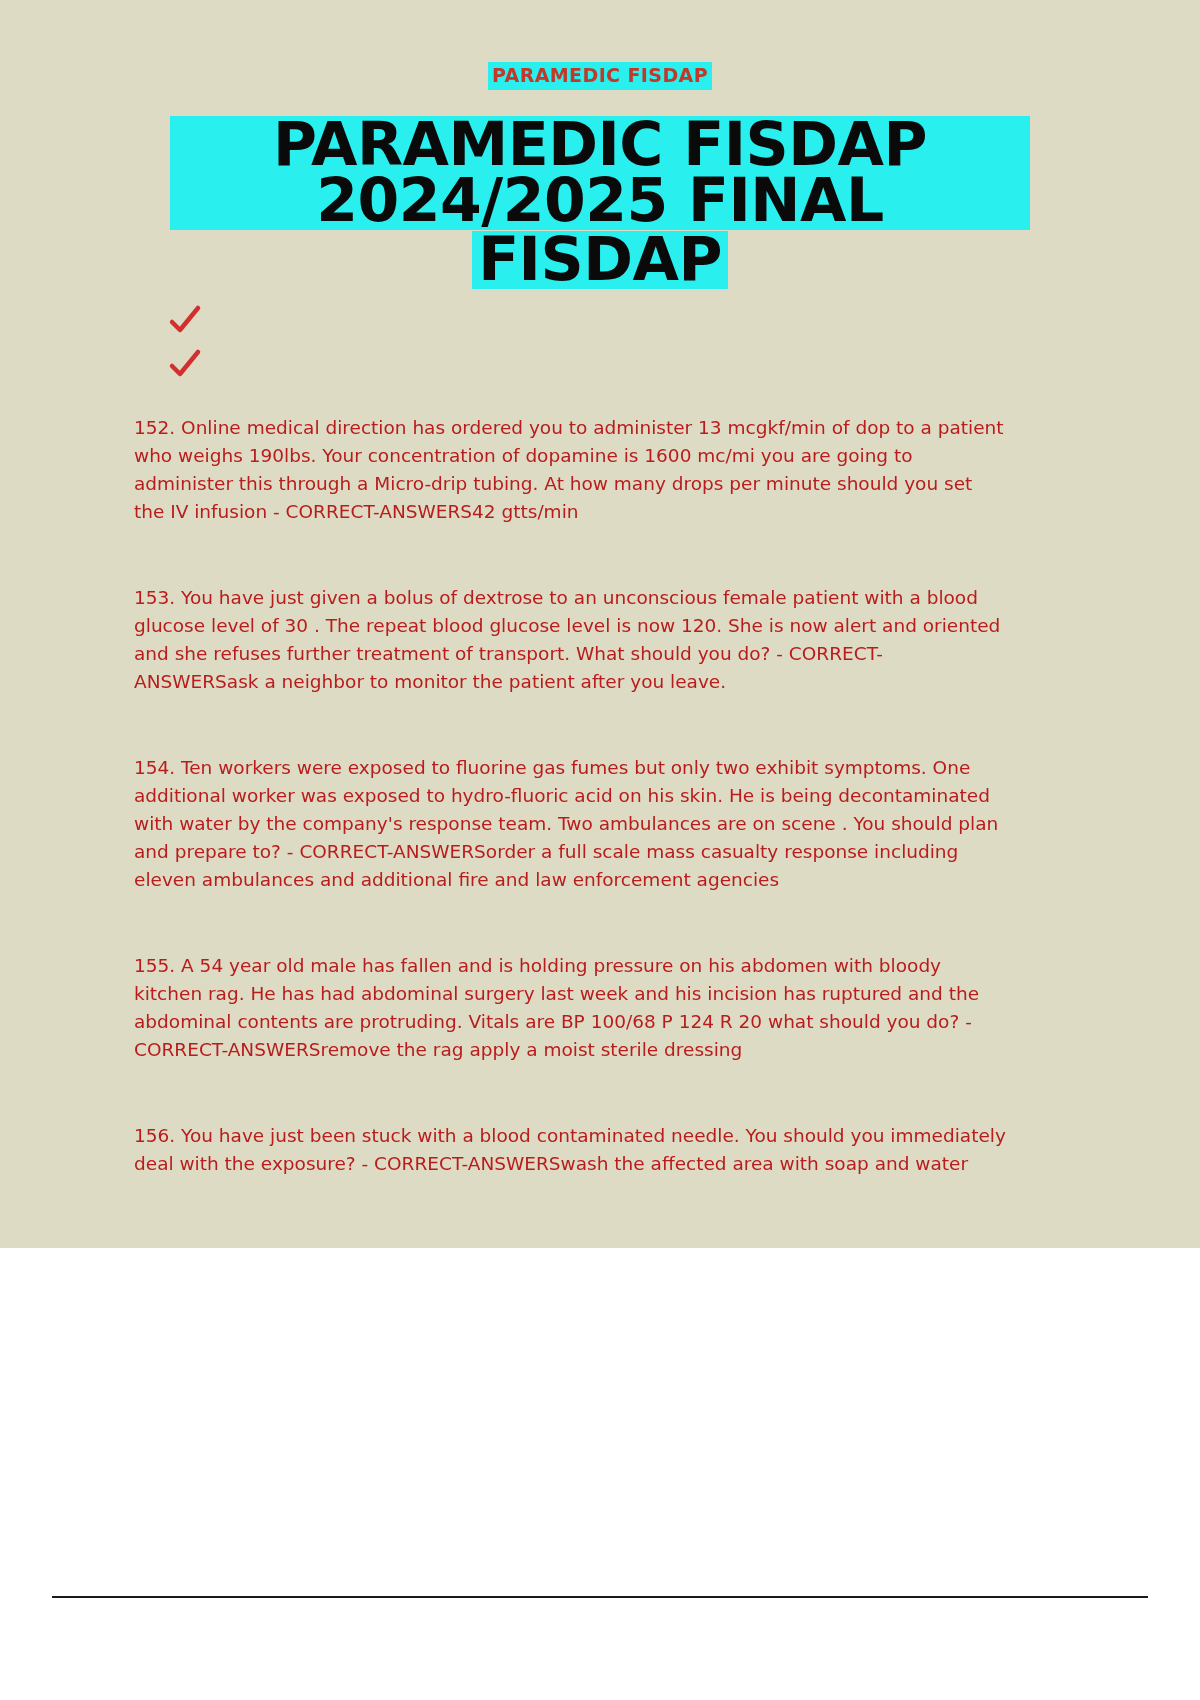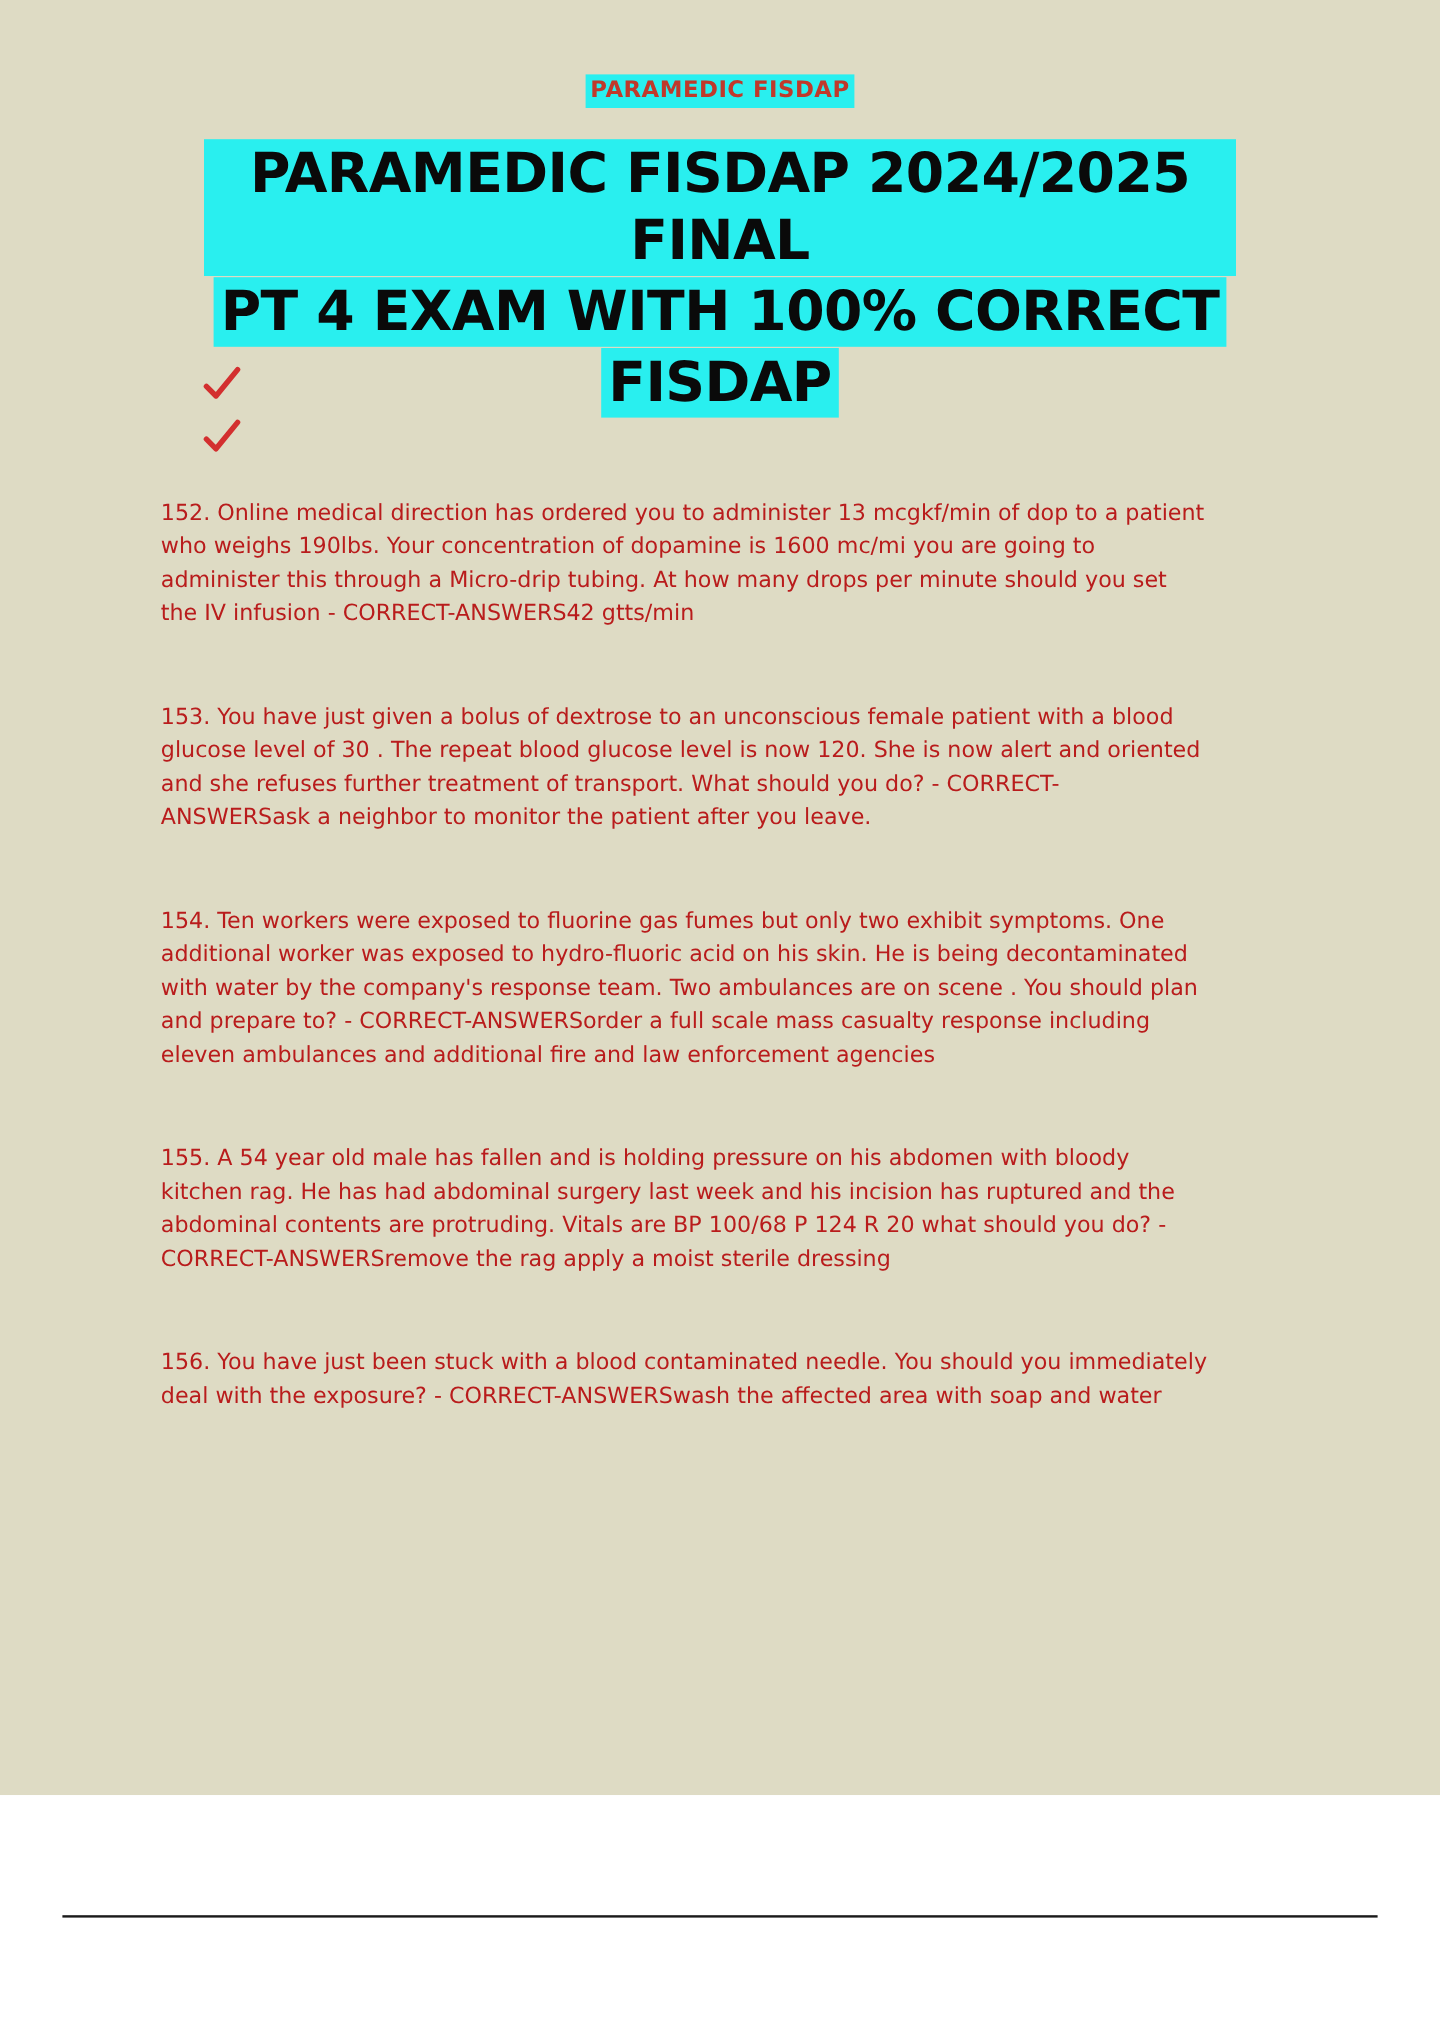--- a/index.html
+++ b/index.html
@@ -15,21 +15,21 @@
     font-family: "DejaVu Sans", sans-serif;
     overflow: hidden;
   }
 
   
   .page {
     position: absolute;
     left: 0;
     top: 0;
     width: 1200px;
-    height: 1496px;
+    height: 1248px;
     background: #dedbc4;
   }
 
   
   .kicker-wrap {
     width: 100%;
     text-align: center;
     margin-top: 62px;
   }
   .kicker {
@@ -49,21 +49,21 @@
     width: 860px;
     margin: 26px auto 0 auto;
     text-align: center;
   }
   .title-line {
     display: inline-block;
     background: #29efef;
     color: #0a0a0a;
     font-family: "DejaVu Sans", sans-serif;
     font-weight: bold;
-    font-size: 46px;
+    font-size: 60px;
     line-height: 56px;
     letter-spacing: -0.5px;
     padding: 0 6px 2px 6px;
     margin-bottom: 1px;
   }
 
   
   .checks {
     position: absolute;
     left: 168px;
@@ -118,21 +118,20 @@
 <body>
 
 <div class="page">
 
   <div class="kicker-wrap">
     <span class="kicker">PARAMEDIC FISDAP</span>
   </div>
 
   <div class="title-wrap">
     <div><span class="title-line">PARAMEDIC FISDAP 2024/2025 FINAL</span></div>
-    <div><span class="title-line">PT 4 EXAM WITH 100% CORRECT</span></div>
     <div><span class="title-line">FISDAP</span></div>
   </div>
 
   <div class="checks">
     <span class="check">
       <svg width="34" height="34" viewBox="0 0 34 34" aria-hidden="true">
         <path d="M4 19 L12 27 L30 5" fill="none" stroke="#d32f2f" stroke-width="4.5" stroke-linecap="round" stroke-linejoin="round"></path>
       </svg>
     </span>
     <span class="check">

